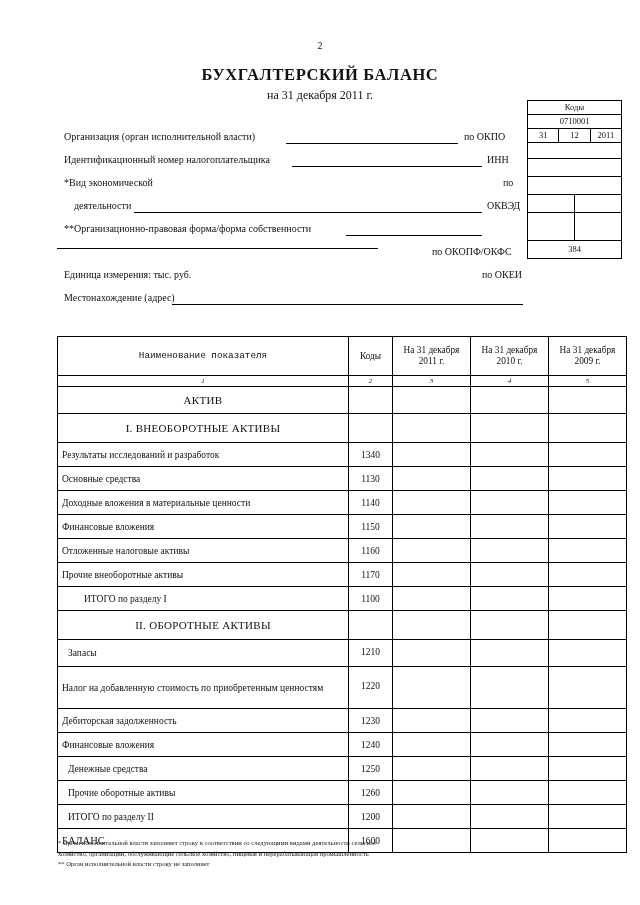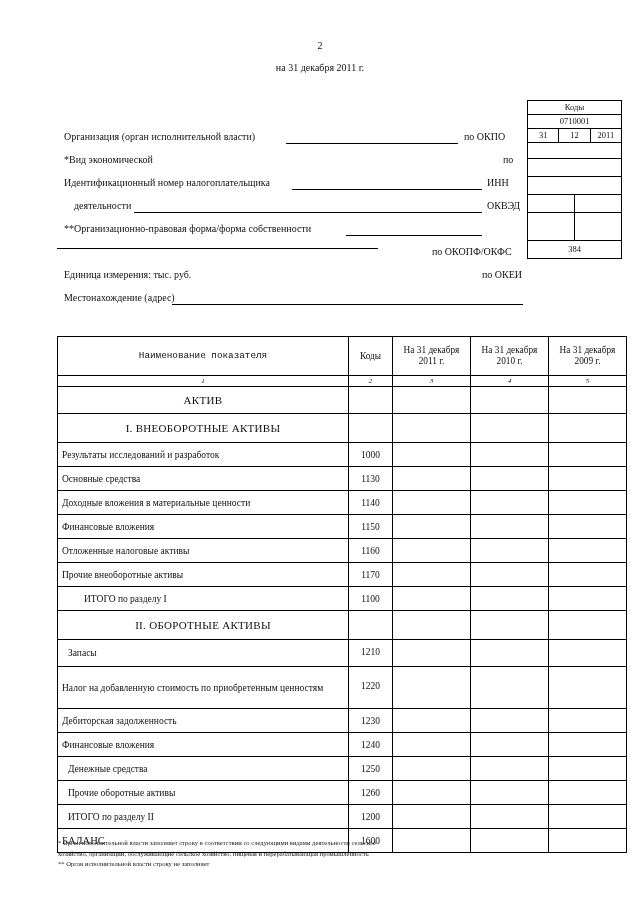--- a/index.html
+++ b/index.html
@@ -25,22 +25,22 @@
   }
   .doc-title{
     text-align:center;
     font-size:16.5px;
     font-weight:bold;
     letter-spacing:0.6px;
     margin-top:14px;
   }
   .doc-subtitle{
     text-align:center;
-    font-size:10px;
-    margin-top:11px;
+    font-size:12px;
+    margin-top:3px;
   }
 
   
   .codes-box{
     position:absolute;
     left:527px;top:100px;
     width:93px;
     border:1.4px solid #000;
     font-size:8.5px;
     background:#fff;
@@ -146,20 +146,21 @@
     line-height:1.62;
     color:#1a1a1a;
   }
 </style>
 </head>
 <body>
 
 <div class="page">
 
   <div class="page-number">2</div>
+  <div class="doc-title">БУХГАЛТЕРСКИЙ БАЛАНС</div>
   <div class="doc-subtitle">на 31 декабря 2011 г.</div>
 
   <div class="codes-box">
     <div class="codes-row">
       <div class="codes-cell">Коды</div>
     </div>
     <div class="codes-row">
       <div class="codes-cell">0710001</div>
     </div>
     <div class="codes-row">
@@ -191,28 +192,28 @@
 
   <div class="fields">
 
     <div class="frow">
       <span class="flabel">Организация (орган исполнительной власти)</span>
       <span class="fright" style="left:464px">по ОКПО</span>
       <span class="fline" style="left:286px;width:172px"></span>
     </div>
 
     <div class="frow">
-      <span class="flabel">*Вид экономической</span>
-      <span class="fright" style="left:503px">по</span>
-    </div>
-
-    <div class="frow">
       <span class="flabel">Идентификационный номер налогоплательщика</span>
       <span class="fright" style="left:487px">ИНН</span>
       <span class="fline" style="left:292px;width:190px"></span>
+    </div>
+
+    <div class="frow">
+      <span class="flabel">*Вид экономической</span>
+      <span class="fright" style="left:503px">по</span>
     </div>
 
     <div class="frow">
       <span class="flabel indent">деятельности</span>
       <span class="fright" style="left:487px">ОКВЭД</span>
       <span class="fline" style="left:134px;width:348px"></span>
     </div>
 
     <div class="frow">
       <span class="flabel">**Организационно-правовая форма/форма собственности</span>
@@ -274,21 +275,21 @@
       <tr class="row-section">
         <td class="section-title">I. ВНЕОБОРОТНЫЕ АКТИВЫ</td>
         <td></td>
         <td></td>
         <td></td>
         <td></td>
       </tr>
 
       <tr>
         <td>Результаты исследований и разработок</td>
-        <td class="c-code">1000</td>
+        <td class="c-code">1340</td>
         <td></td>
         <td></td>
         <td></td>
       </tr>
       <tr>
         <td>Основные средства</td>
         <td class="c-code">1130</td>
         <td></td>
         <td></td>
         <td></td>

